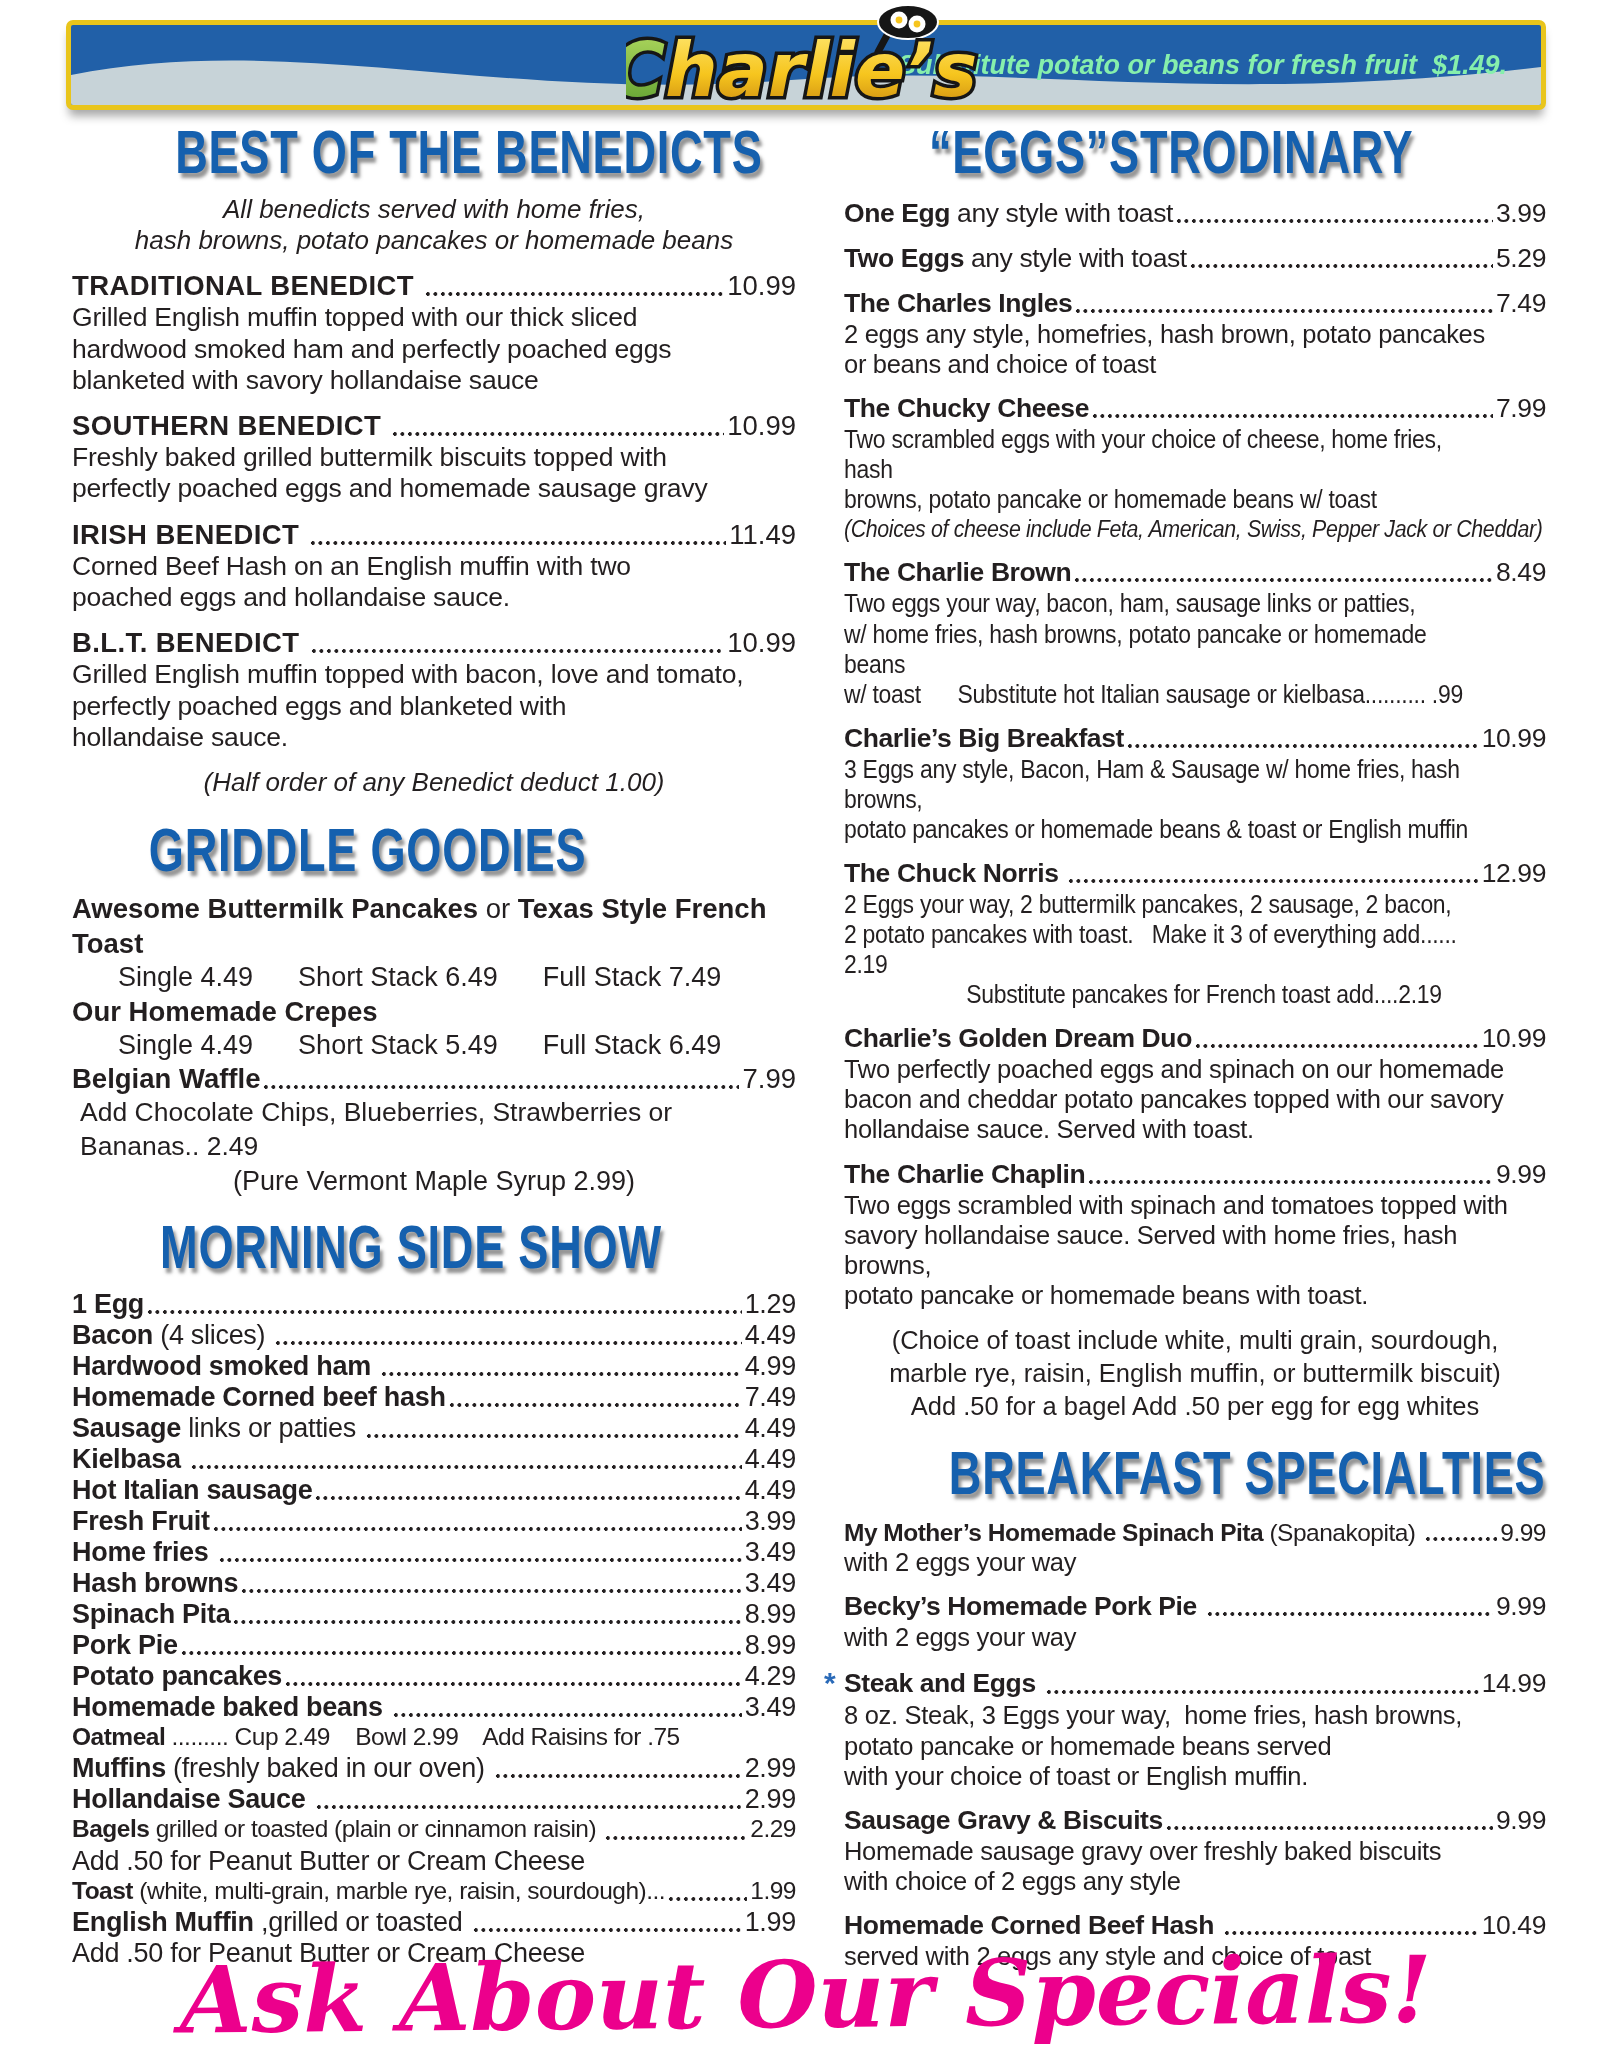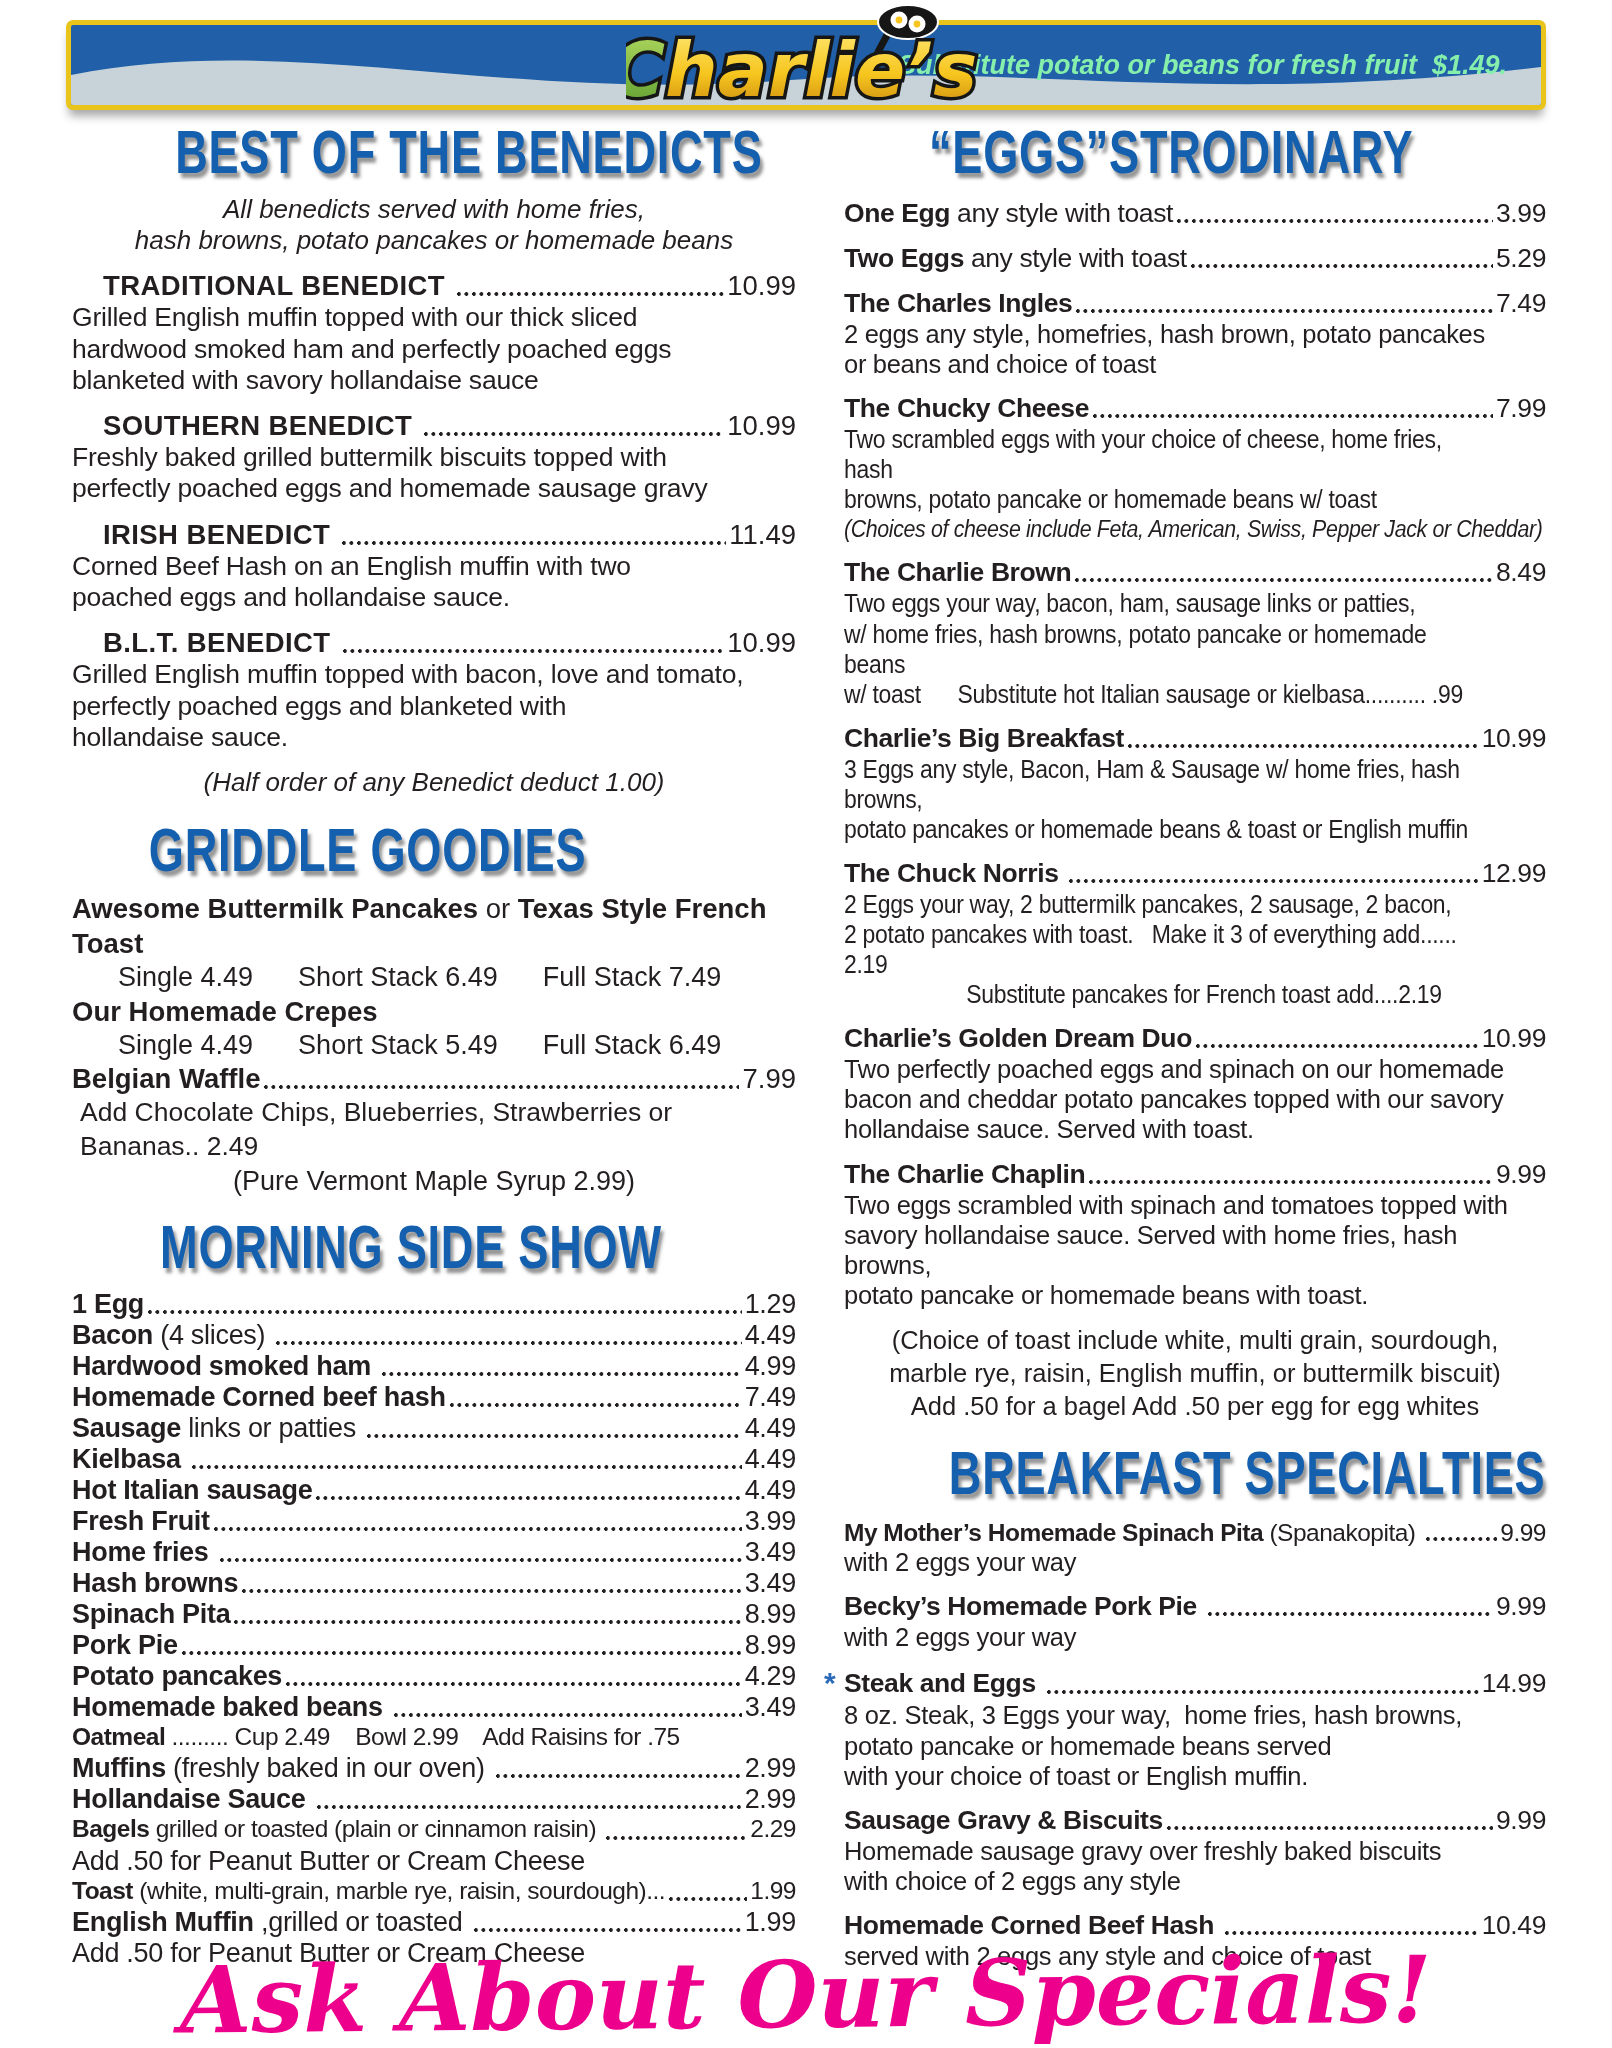--- a/index.html
+++ b/index.html
@@ -49,21 +49,21 @@
     background-size:7.5px 6px; background-repeat:repeat-x; background-position:left bottom;
     min-width:0;
   }
   .desc { font-size:26.5px; line-height:1.18; white-space:pre-wrap; letter-spacing:-0.2px; }
   .block { margin-bottom:14px; }
   .center { text-align:center; }
 
   
   .subtitle { text-align:center; font-style:italic; font-size:26px; line-height:1.2;
               white-space:pre-line; margin-bottom:14px; }
-  .benedicts .nm { letter-spacing:0.4px;margin-left:31px; }
+  .benedicts .nm { letter-spacing:0.4px; }
   .footnote { font-style:italic; font-size:26px; margin:0 0 20px 0; }
 
   
   .g-line { font-size:27.5px; line-height:1.25; }
   .g-bold { font-weight:700; }
   .g-sizes { padding-left:46px; white-space:pre; font-size:27px; line-height:1.25; }
   .g-add { font-size:26.5px; padding-left:8px; line-height:1.3; }
   .g-syrup { text-align:center; font-size:27px; line-height:1.3; }
 
   

